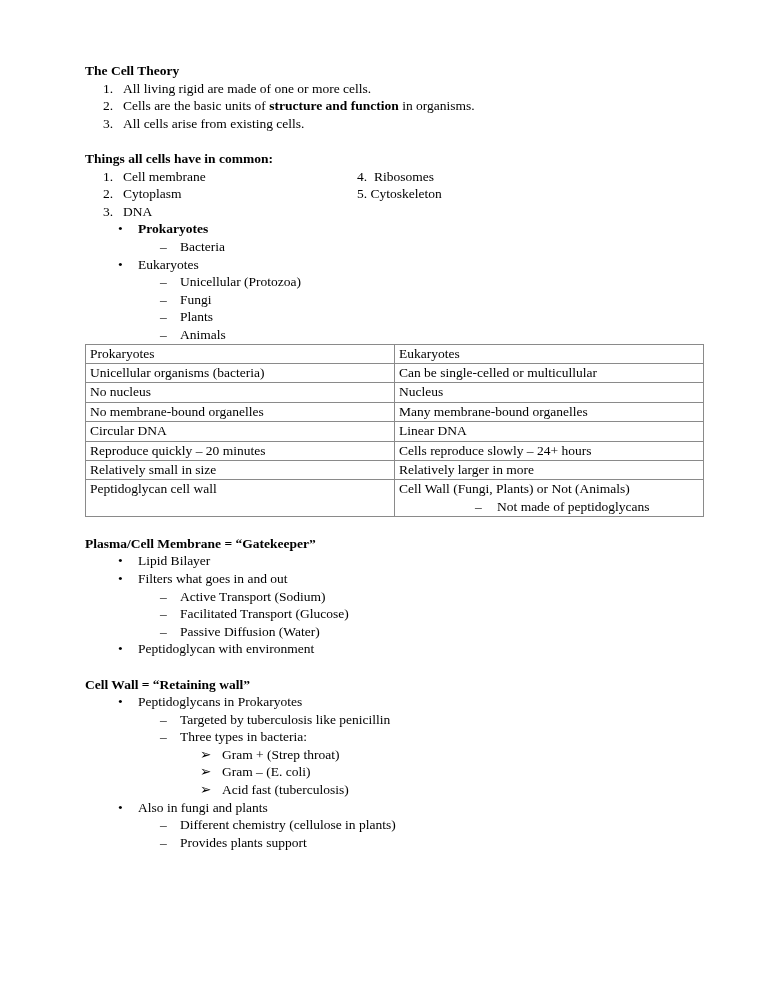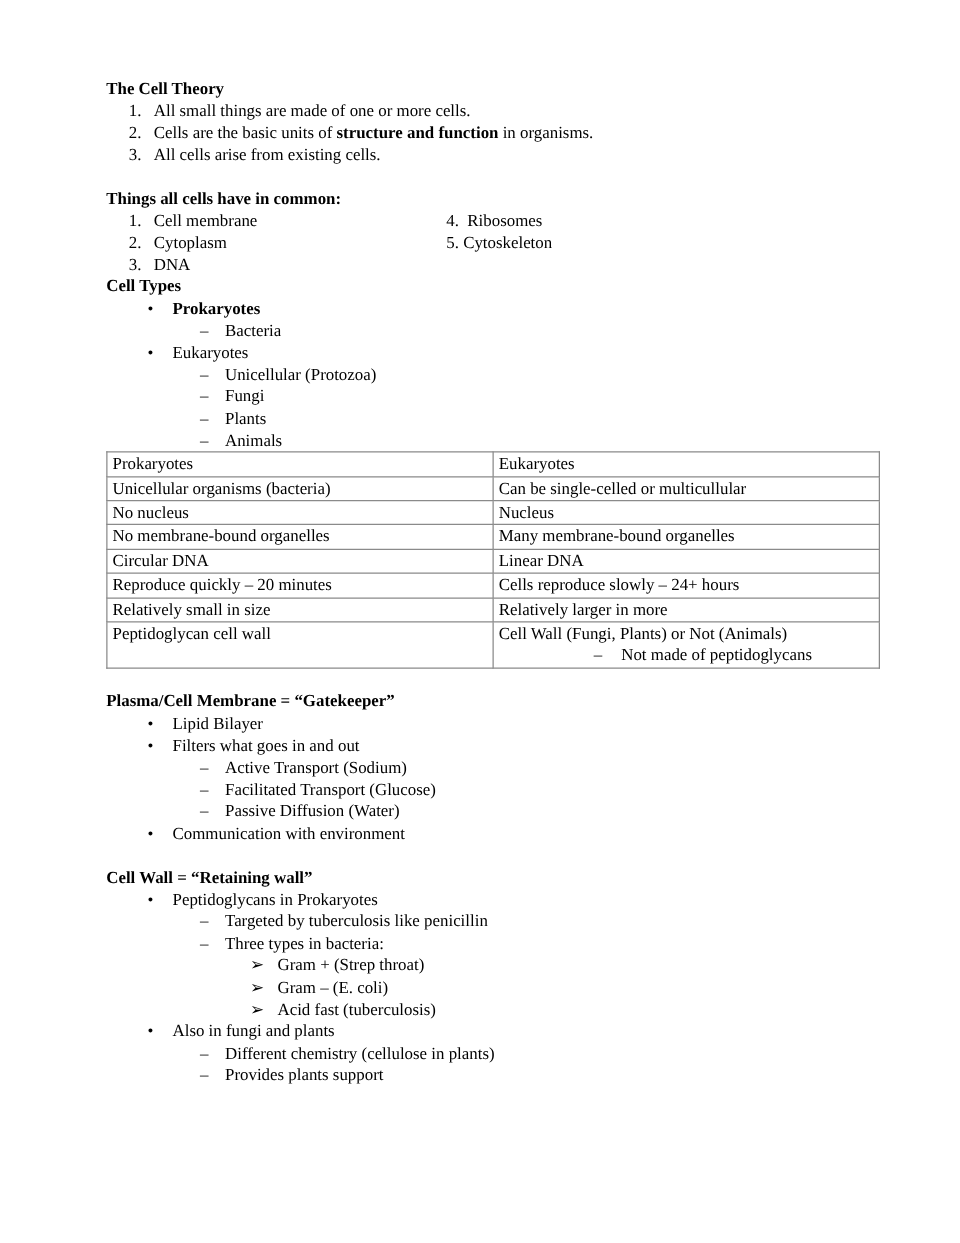--- a/index.html
+++ b/index.html
@@ -116,21 +116,21 @@
 </head>
 <body>
 
 <div class="page">
   <div class="content">
 
     <div class="heading">The Cell Theory</div>
 
     <div class="row lvl1">
       <span class="mk">1.</span>
-      <span class="tx">All small things are made of one or more cells.</span>
+      <span class="tx">All living rigid are made of one or more cells.</span>
     </div>
 
     <div class="row lvl1">
       <span class="mk">2.</span>
       <span class="tx"><span>Cells are the basic units of </span><span class="bold">structure </span><span class="bold uline">and</span><span class="bold"> function</span><span> in organisms.</span></span>
     </div>
 
     <div class="row lvl1">
       <span class="mk">3.</span>
       <span class="tx">All cells arise from existing cells.</span>
@@ -160,21 +160,20 @@
           <span class="mk">4.</span>
           <span class="tx">  Ribosomes</span>
         </div>
         <div class="row">
           <span class="mk">5.</span>
           <span class="tx"> Cytoskeleton</span>
         </div>
       </div>
     </div>
 
-    <div class="heading">Cell Types</div>
 
     <div class="row lvl1b">
       <span class="mk">•</span>
       <span class="tx bold">Prokaryotes</span>
     </div>
     <div class="row lvl2">
       <span class="mk">–</span>
       <span class="tx">Bacteria</span>
     </div>
     <div class="row lvl1b">
@@ -260,21 +259,21 @@
     <div class="row lvl2">
       <span class="mk">–</span>
       <span class="tx">Facilitated Transport (Glucose)</span>
     </div>
     <div class="row lvl2">
       <span class="mk">–</span>
       <span class="tx">Passive Diffusion (Water)</span>
     </div>
     <div class="row lvl1b">
       <span class="mk">•</span>
-      <span class="tx">Communication with environment</span>
+      <span class="tx">Peptidoglycan with environment</span>
     </div>
 
     <div class="spacer"></div>
 
     <div class="heading">Cell Wall = “Retaining wall”</div>
 
     <div class="row lvl1b">
       <span class="mk">•</span>
       <span class="tx">Peptidoglycans in Prokaryotes</span>
     </div>

